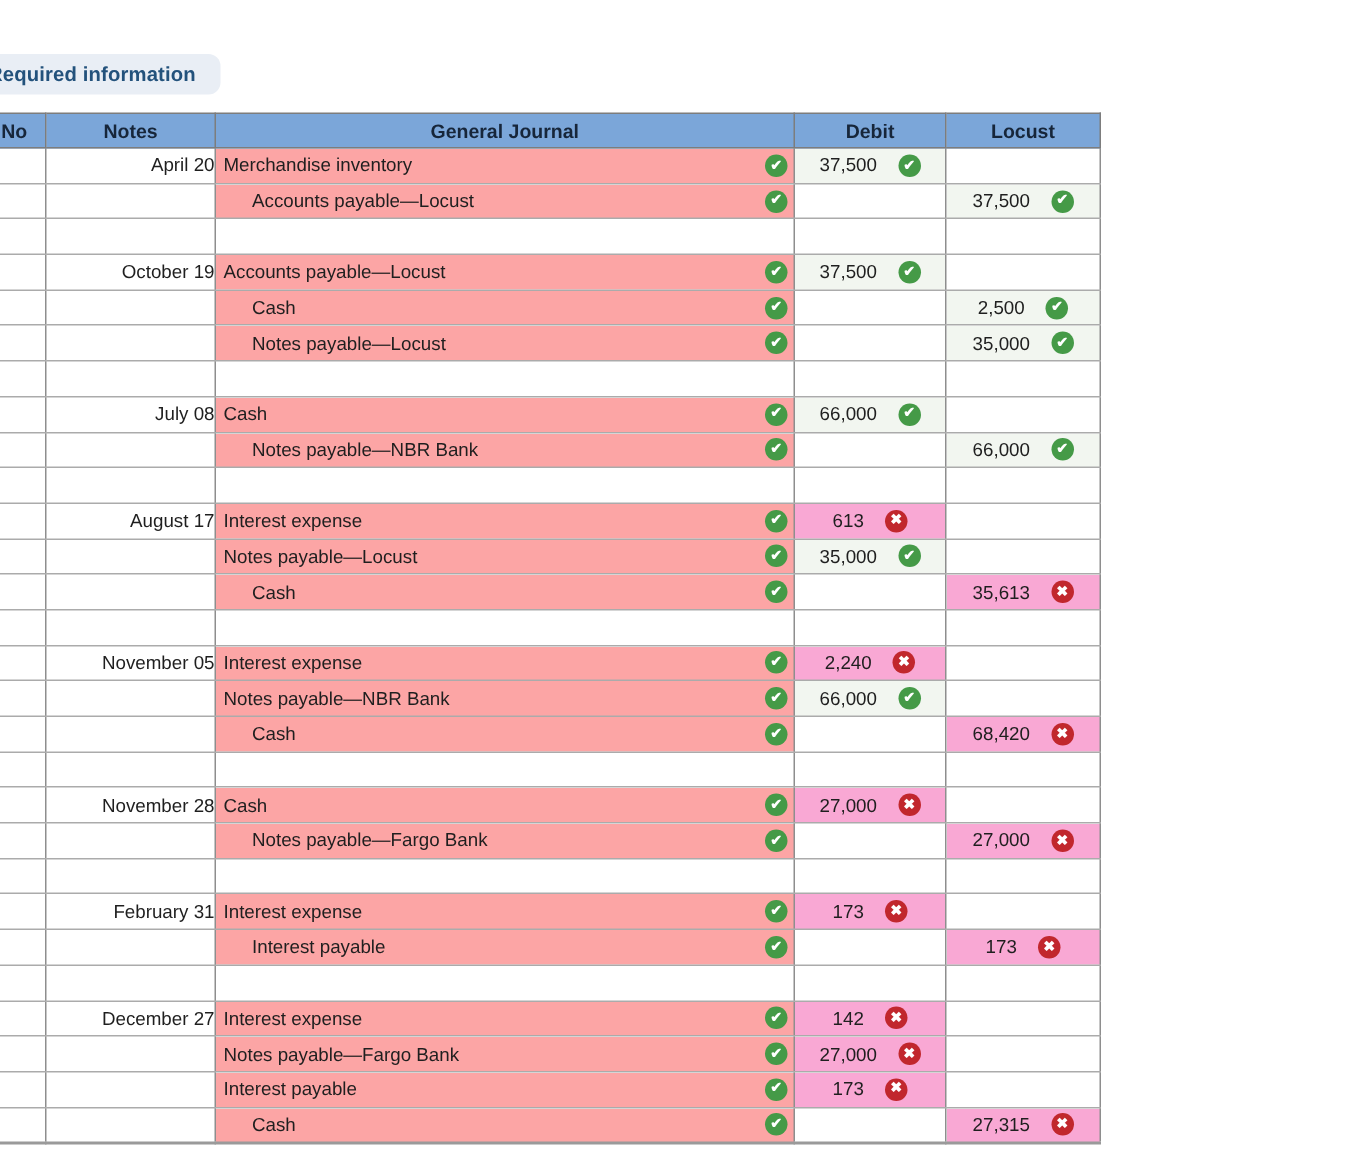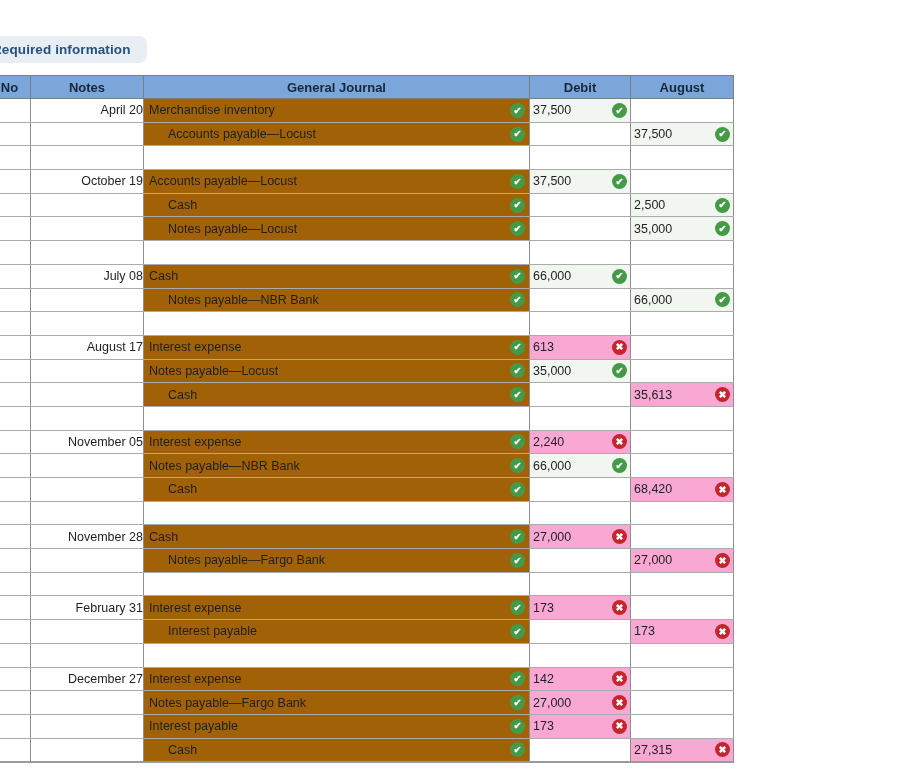--- a/index.html
+++ b/index.html
@@ -34,28 +34,28 @@
     height: 23px; text-align: center;
     border: 1px solid #7d7d7d;
   }
   tbody td {
     height: 23.7px; font-size: 12.5px; color: #1f1f1f;
     border-left: 1px solid #8e8e8e; border-right: 1px solid #8e8e8e;
     border-top: 1px solid #ababab; border-bottom: 1px solid #ababab;
     background: #ffffff; overflow: hidden; white-space: nowrap;
   }
   td.date { text-align: right; }
-  td.journal.entry { background: #a16207; text-align: center; }
+  td.journal.entry { background: #fca5a5; text-align: center; }
   td.journal .cellflex {
     display: flex; align-items: center; justify-content: space-between;
     padding: 0 4px 0 5px;
   }
   td.journal .acct.indent { padding-left: 19px; }
   td.amount .cellflex {
-    display: flex; align-items: center; justify-content: space-between;
+    display: flex; align-items: center; justify-content: center;
     gap: 14px; padding: 0 3px;
   }
   td.amount.correct   { background: #f2f6f0; }
   td.amount.incorrect { background: #f9a8d4; }
 
   .ic {
     flex: 0 0 15px; width: 15px; height: 15px; border-radius: 50%;
     display: inline-flex; align-items: center; justify-content: center;
     color: #ffffff; font-size: 9.5px; font-weight: bold; line-height: 1;
   }
@@ -74,21 +74,21 @@
       <col class="c-journal">
       <col class="c-debit">
       <col class="c-credit">
   </colgroup>
   <thead>
     <tr>
       <th>No</th>
       <th>Notes</th>
       <th>General Journal</th>
       <th>Debit</th>
-      <th>August</th>
+      <th>Locust</th>
     </tr>
   </thead>
   <tbody>
       <tr>
         <td class="no"></td>
         <td class="date">April 20</td>
         <td class="journal entry">
           <div class="cellflex">
             <span class="acct">Merchandise inventory</span>
             <span class="ic ok">✔</span>

